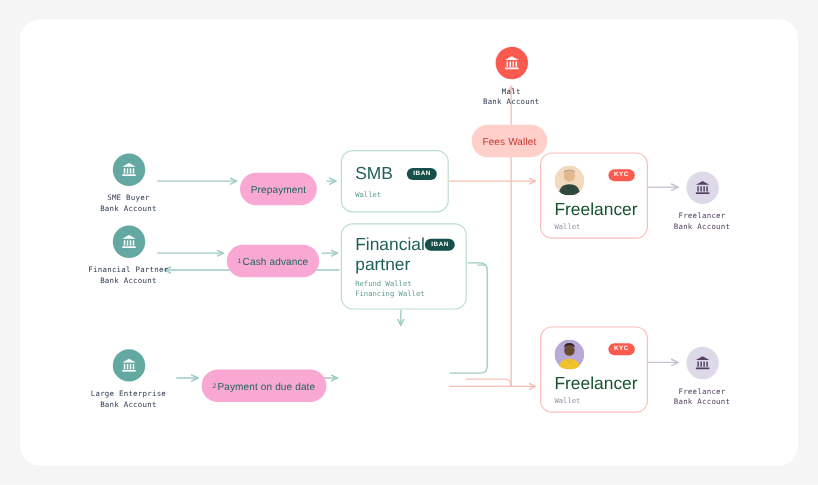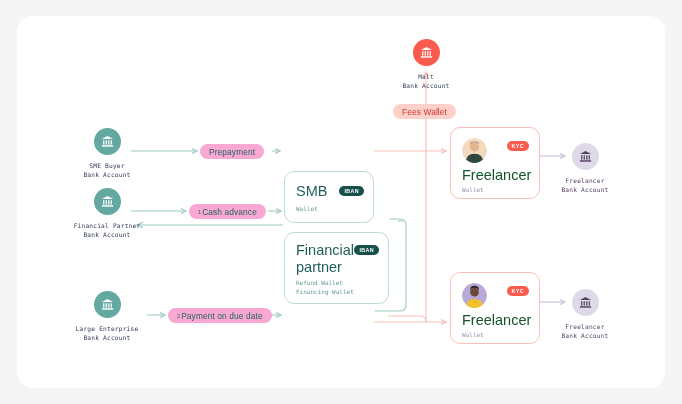--- a/index.html
+++ b/index.html
@@ -37,34 +37,33 @@
   .cap.dark{color:#2f3b52;}
   .cap.plum{color:#564163;}
 
   
   .pill{
     position:absolute;
     display:flex;align-items:center;justify-content:center;
     border-radius:999px;
     font-size:8.4px;letter-spacing:.1px;
     white-space:nowrap;
-    padding:0 9px;height:15px;
+    padding:0 9px;height:27px;
   }
   .pill.teal{background:#f9a8d4;color:#23645e;text-align:right;}
   .pill.fees{background:#ffcfca;color:#c8392e;}
   .pill sup{font-size:5.5px;vertical-align:super;margin-right:1px;}
 
   
   .card{
     position:absolute;
     background:#ffffff;
     border:1px solid #bcdcd7;
     border-radius:10px;
     box-sizing:border-box;
-    margin-top:46px;
   }
   .card .ttl{
     position:absolute;left:11px;
     color:#1f5f59;font-size:14.5px;line-height:17px;font-weight:400;
   }
   .card .sub{
     position:absolute;left:11px;
     font-family:"DejaVu Sans Mono", monospace;
     font-size:6px;line-height:8.5px;color:#5f9b95;
     white-space:pre-line;

